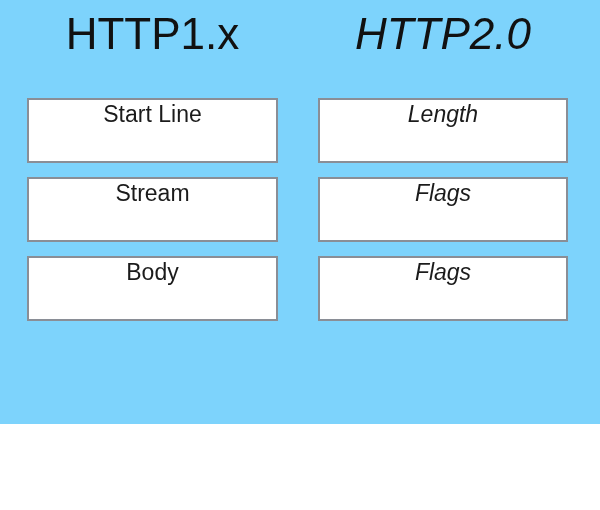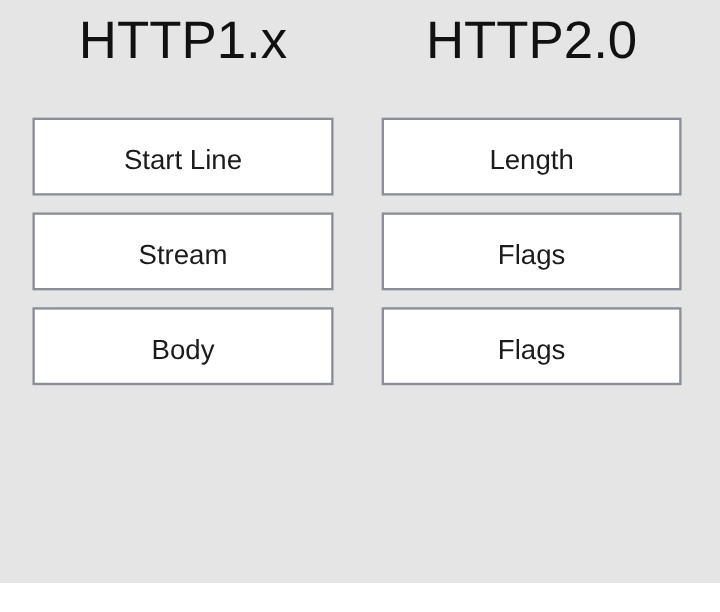--- a/index.html
+++ b/index.html
@@ -8,32 +8,32 @@
     padding: 0;
     background: #ffffff;
   }
   body {
     font-family: "Liberation Sans", "DejaVu Sans", sans-serif;
     -webkit-font-smoothing: antialiased;
   }
   #canvas {
     position: relative;
     width: 600px;
-    height: 486px;
-    background: #e5e5e5;
+    height: 424px;
+    background: #7dd3fc;
     overflow: hidden;
   }
 
   .column {
     position: absolute;
     top: 0;
     height: 510px;
   }
   .column.left  { left: 27px;  width: 251px; }
-  .column.right { left: 318px; width: 250px; }
+  .column.right { left: 318px; width: 250px; font-style: italic; }
 
   .col-title {
     position: absolute;
     top: 4px;
     left: 0;
     width: 100%;
     text-align: center;
     font-size: 44px;
     line-height: 60px;
     font-weight: 400;
@@ -50,21 +50,20 @@
   }
 
   .field-box {
     box-sizing: border-box;
     width: 100%;
     height: 65px;
     border: 2px solid #8a8e96;
     background: #ffffff;
     margin-bottom: 14px;
     display: flex;
-    align-items: center;
     justify-content: center;
   }
   .field-box:last-child { margin-bottom: 12px; }
 
   .field-label {
     font-size: 23px;
     line-height: 23px;
     color: #1b1b1b;
     font-weight: 400;
     text-align: center;

